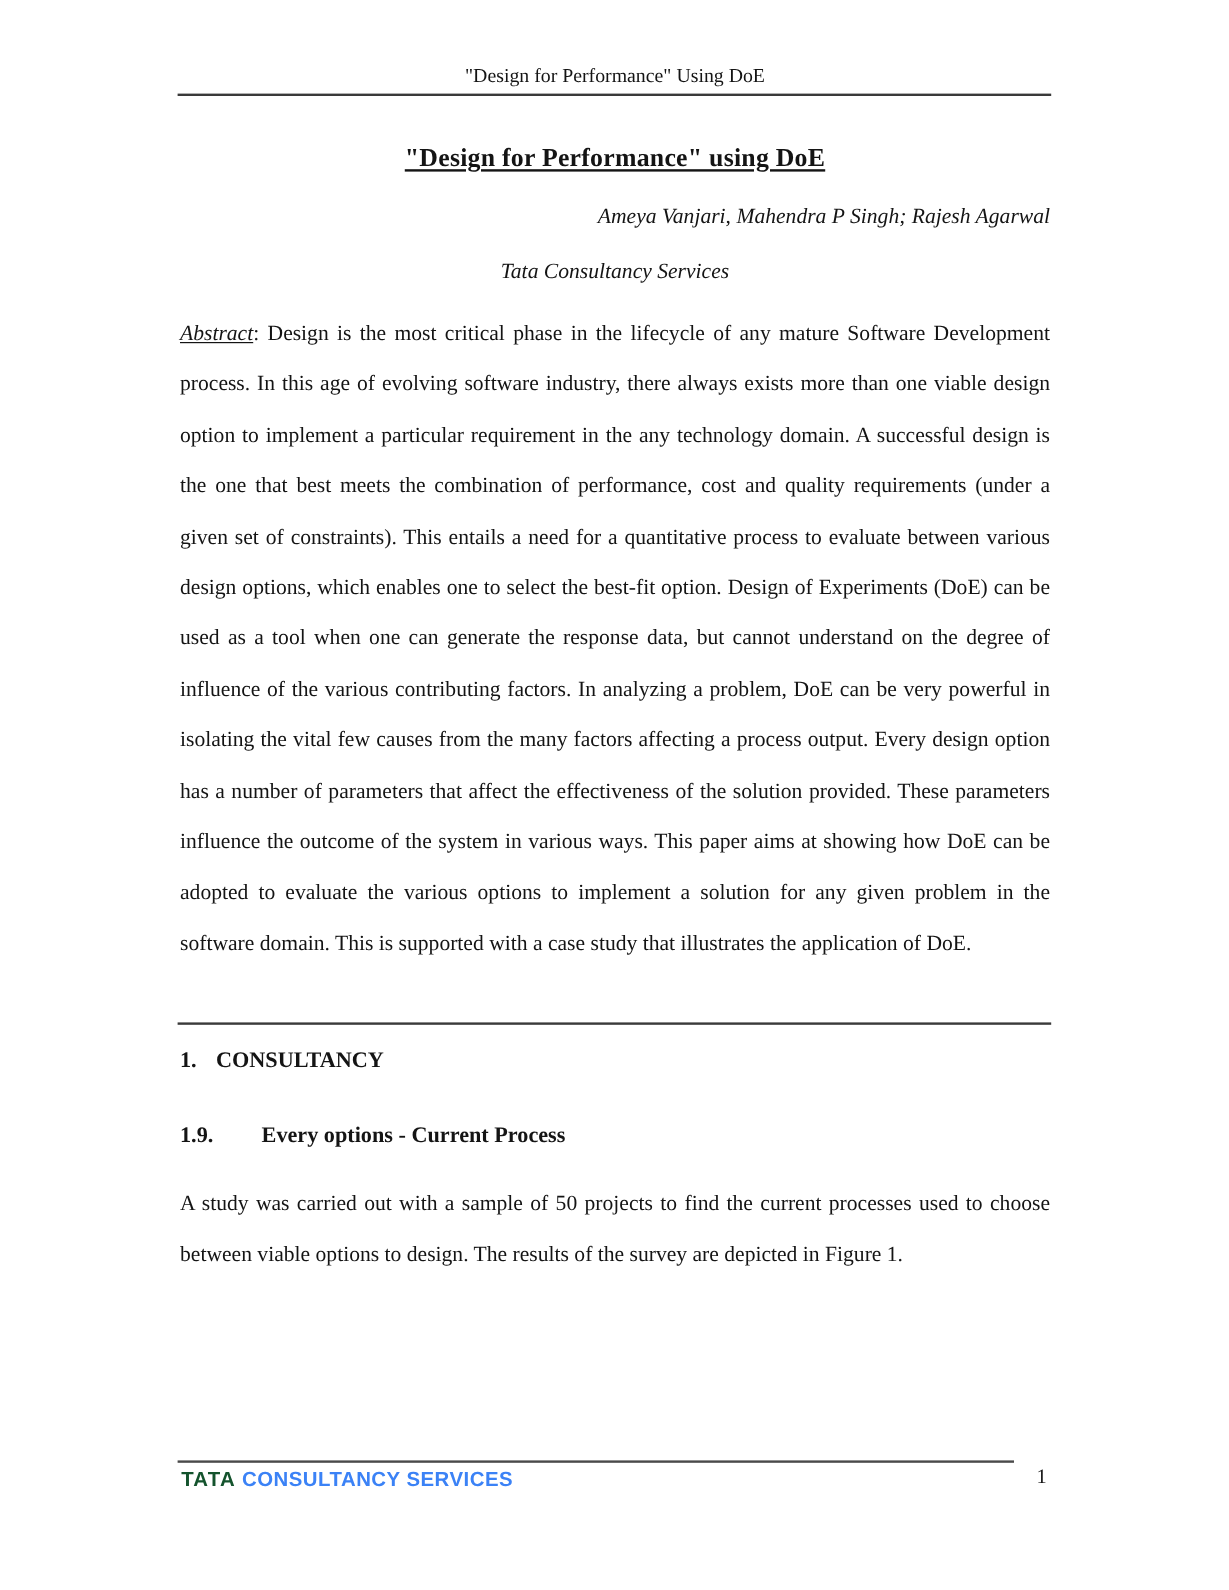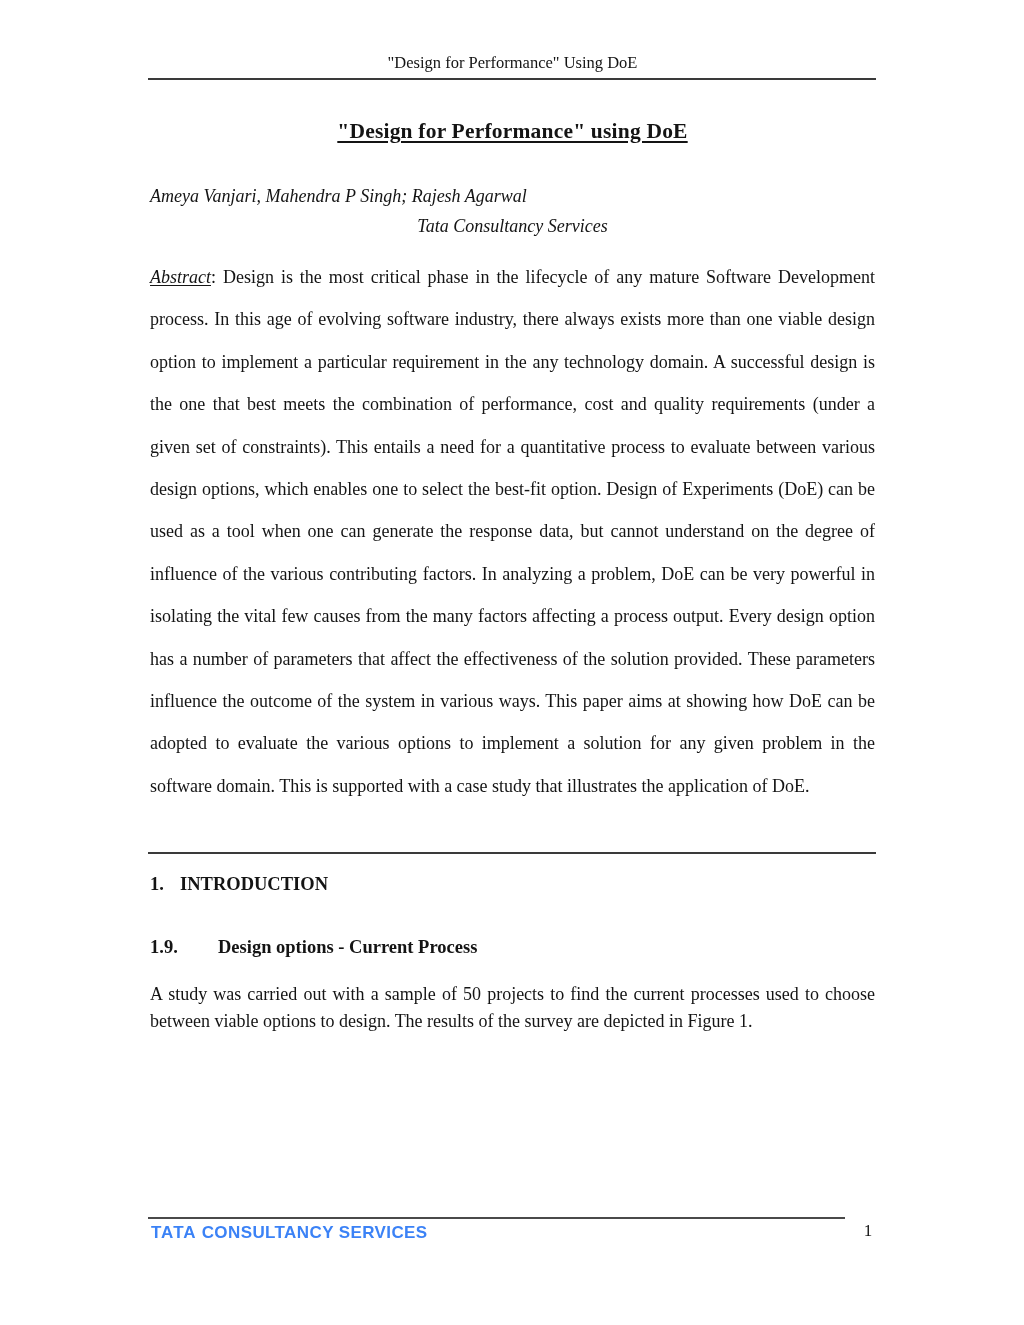--- a/index.html
+++ b/index.html
@@ -31,22 +31,22 @@
   .doc-title {
     top: 119px;
     text-align: center;
     font-size: 21.5px;
     font-weight: bold;
     letter-spacing: 0.2px;
   }
   .doc-title .u { text-decoration: underline; text-underline-offset: 3px; }
 
   .authors {
-    top: 186px;
-    text-align: left;
+    top: 170px;
+    text-align: right;
     font-style: italic;
     font-size: 18px;
   }
   .affiliation {
     top: 216px;
     text-align: center;
     font-style: italic;
     font-size: 18px;
   }
 
@@ -72,21 +72,21 @@
     display: flex;
   }
   .heading-1 { top: 874px; }
   .heading-1 .h-num { width: 30px; }
   .heading-2 { top: 937px; }
   .heading-2 .h-num { width: 68px; }
 
   .body-para {
     top: 981px;
     font-size: 18px;
-    line-height: 27px;
+    line-height: 43px;
     text-align: justify;
   }
 
   .footer-rule { top: 1217px; width: 697px; border-top: 2px solid #4a4a4a; }
   .footer-logo {
     position: absolute;
     left: 151px;
     top: 1223px;
     font-family: "Liberation Sans", sans-serif;
     font-size: 17px;
@@ -122,32 +122,32 @@
   <div class="content-band affiliation">Tata Consultancy Services</div>
 
   <div class="content-band abstract">
     <span class="abstract-label">Abstract</span><span>: Design is the most critical phase in the lifecycle of any mature Software Development process.  In this age of evolving software industry, there always exists more than one viable design option to implement a particular requirement in the any technology domain. A successful design is the one that best meets the combination of performance, cost and quality requirements (under a given set of constraints). This entails a need for a quantitative process to evaluate between various design options, which enables one to select the best-fit option. Design of Experiments (DoE) can be used as a tool when one can generate the response data, but cannot understand on the degree of influence of the various contributing factors. In analyzing a problem, DoE can be very powerful in isolating the vital few causes from the many factors affecting a process output. Every design option has a number of parameters that affect the effectiveness of the solution provided. These parameters influence the outcome of the system in various ways. This paper aims at showing how DoE can be adopted to evaluate the various options to implement a solution for any given problem in the software domain. This is supported with a case study that illustrates the application of DoE.</span>
   </div>
 
   <div class="rule section-rule"></div>
 
   <div class="heading heading-1">
     <span class="h-num">1.</span>
-    <span>INTRODUCTION</span>
+    <span>CONSULTANCY</span>
   </div>
 
   <div class="heading heading-2">
     <span class="h-num">1.9.</span>
-    <span>Design options - Current Process</span>
+    <span>Every options - Current Process</span>
   </div>
 
   <div class="content-band body-para">A study was carried out with a sample of 50 projects to find the current processes used to choose between viable options to design. The results of the survey are depicted in Figure 1.</div>
 
   <div class="rule footer-rule"></div>
 
   <div class="footer-logo">
-    <span class="logo-tata" style="color: #3b82f6;">TATA</span>
+    <span class="logo-tata" style="color: #14532d;">TATA</span>
     <span class="logo-rest" style="color: #3b82f6;">CONSULTANCY SERVICES</span>
   </div>
 
   <div class="page-number">1</div>
 
 </div>
 
 </body></html>

